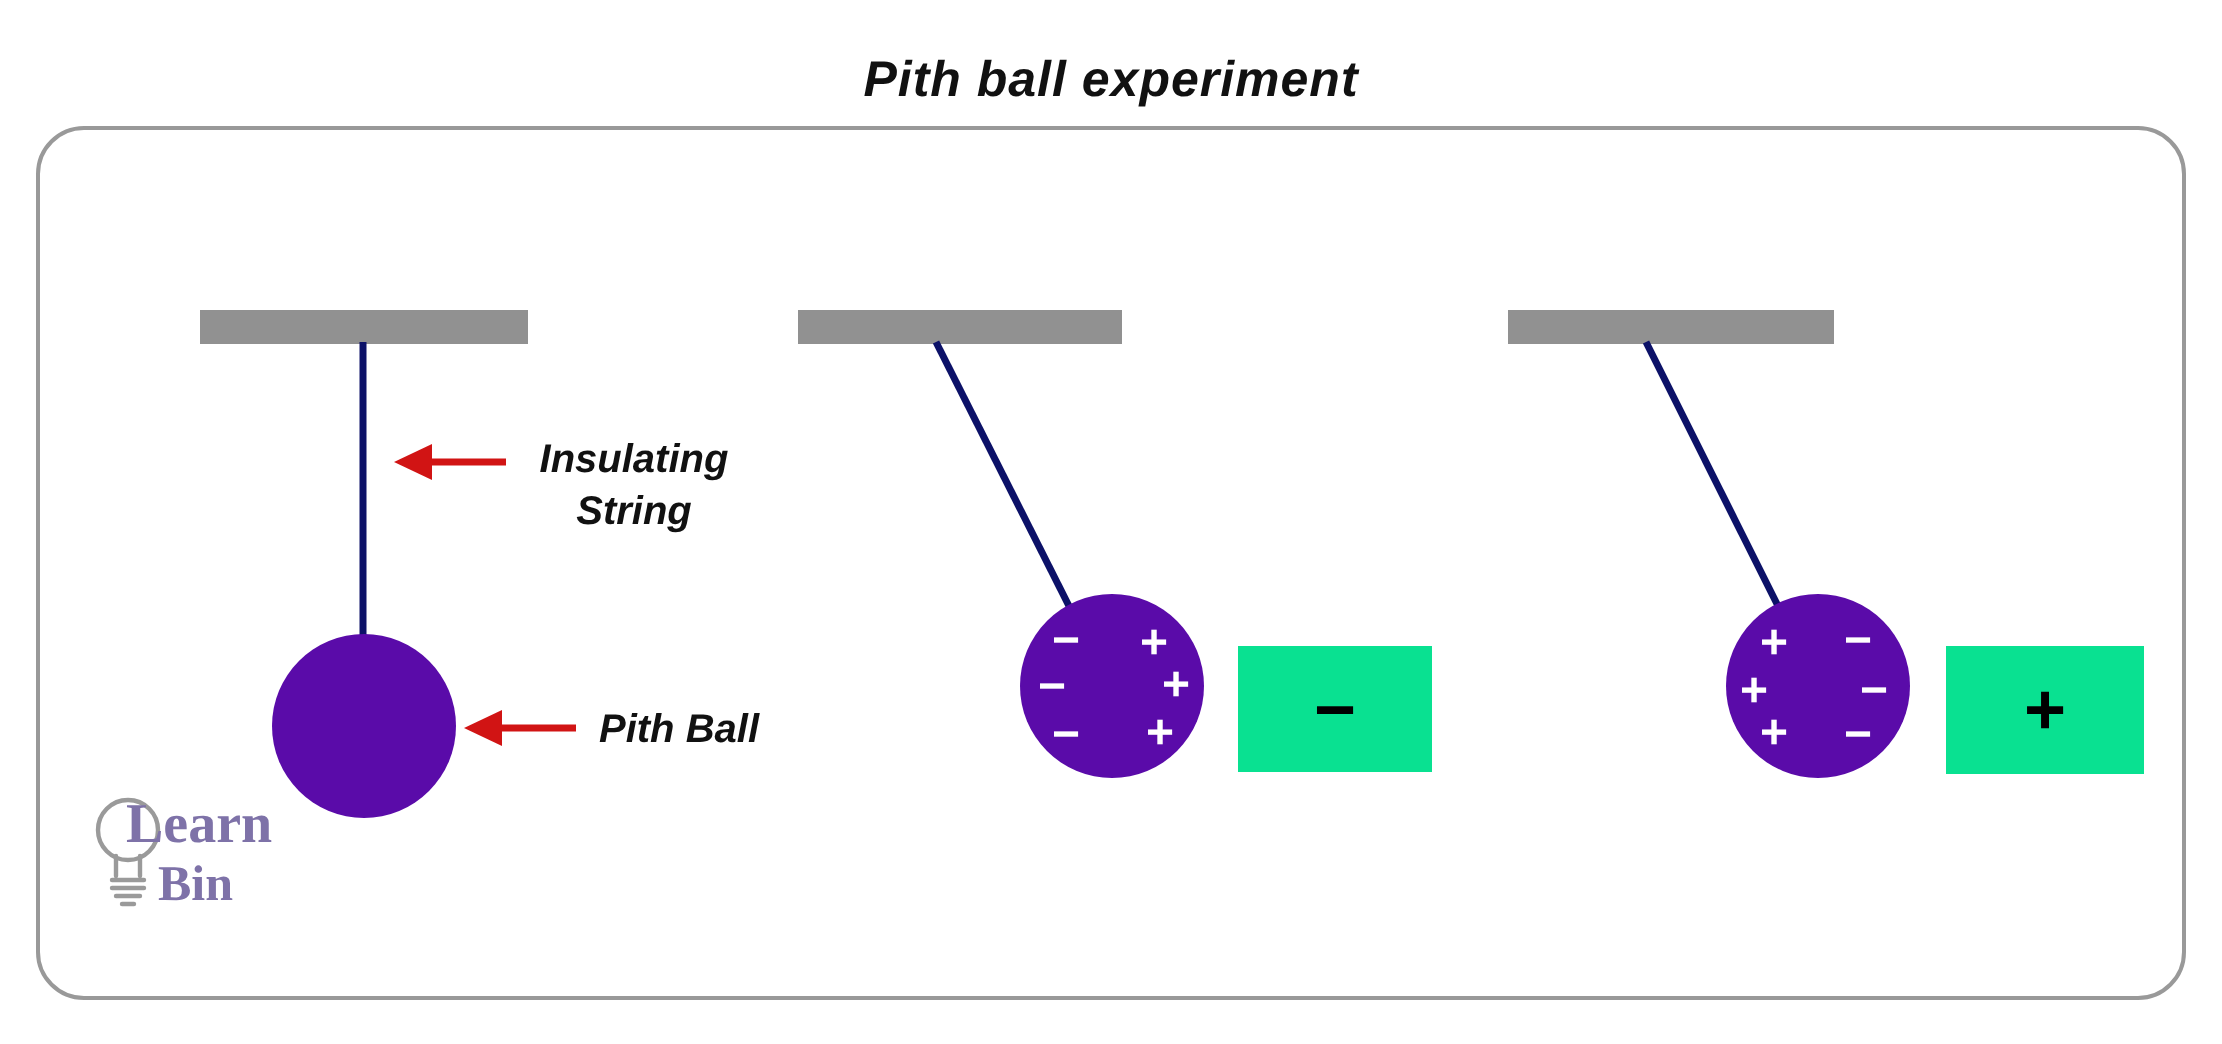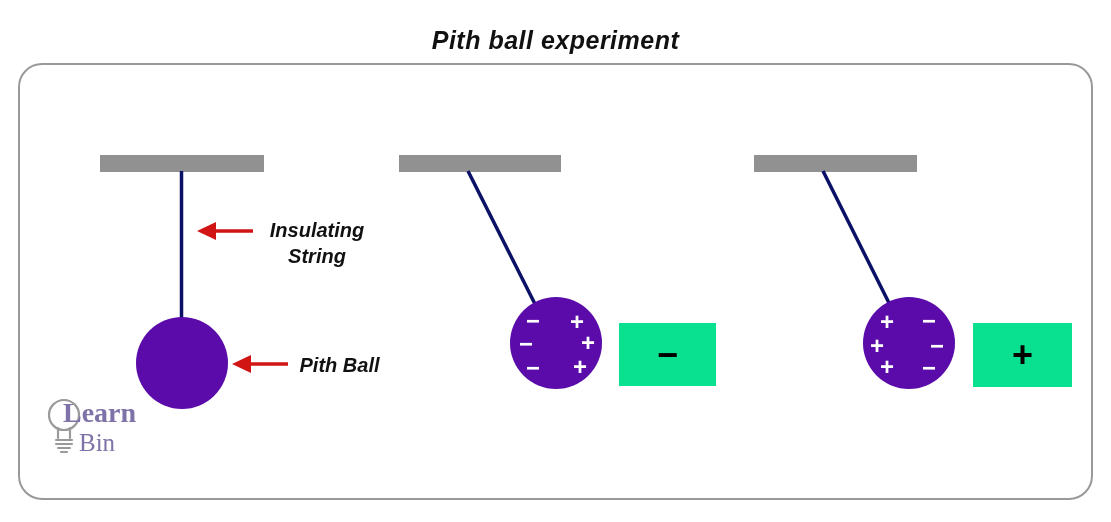--- a/index.html
+++ b/index.html
@@ -125,21 +125,21 @@
     font-weight: bold;
     font-size: 28px;
     color: var(--logo_text, #7e72a8);
     line-height: 1;
   }
   .logo .logo-bin {
     position: absolute;
     left: 33px;
     top: 36px;
     font-family: "Liberation Serif", serif;
-    font-weight: normal;
+    font-weight: bold;
     font-size: 25px;
     color: var(--logo_text, #7e72a8);
     line-height: 1;
     text-align: right;
   }
   .bulb-stroke {
     stroke: var(--bulb_icon, #9a9a9a);
     fill: none;
     stroke-width: 2.2;
     stroke-linecap: round;

